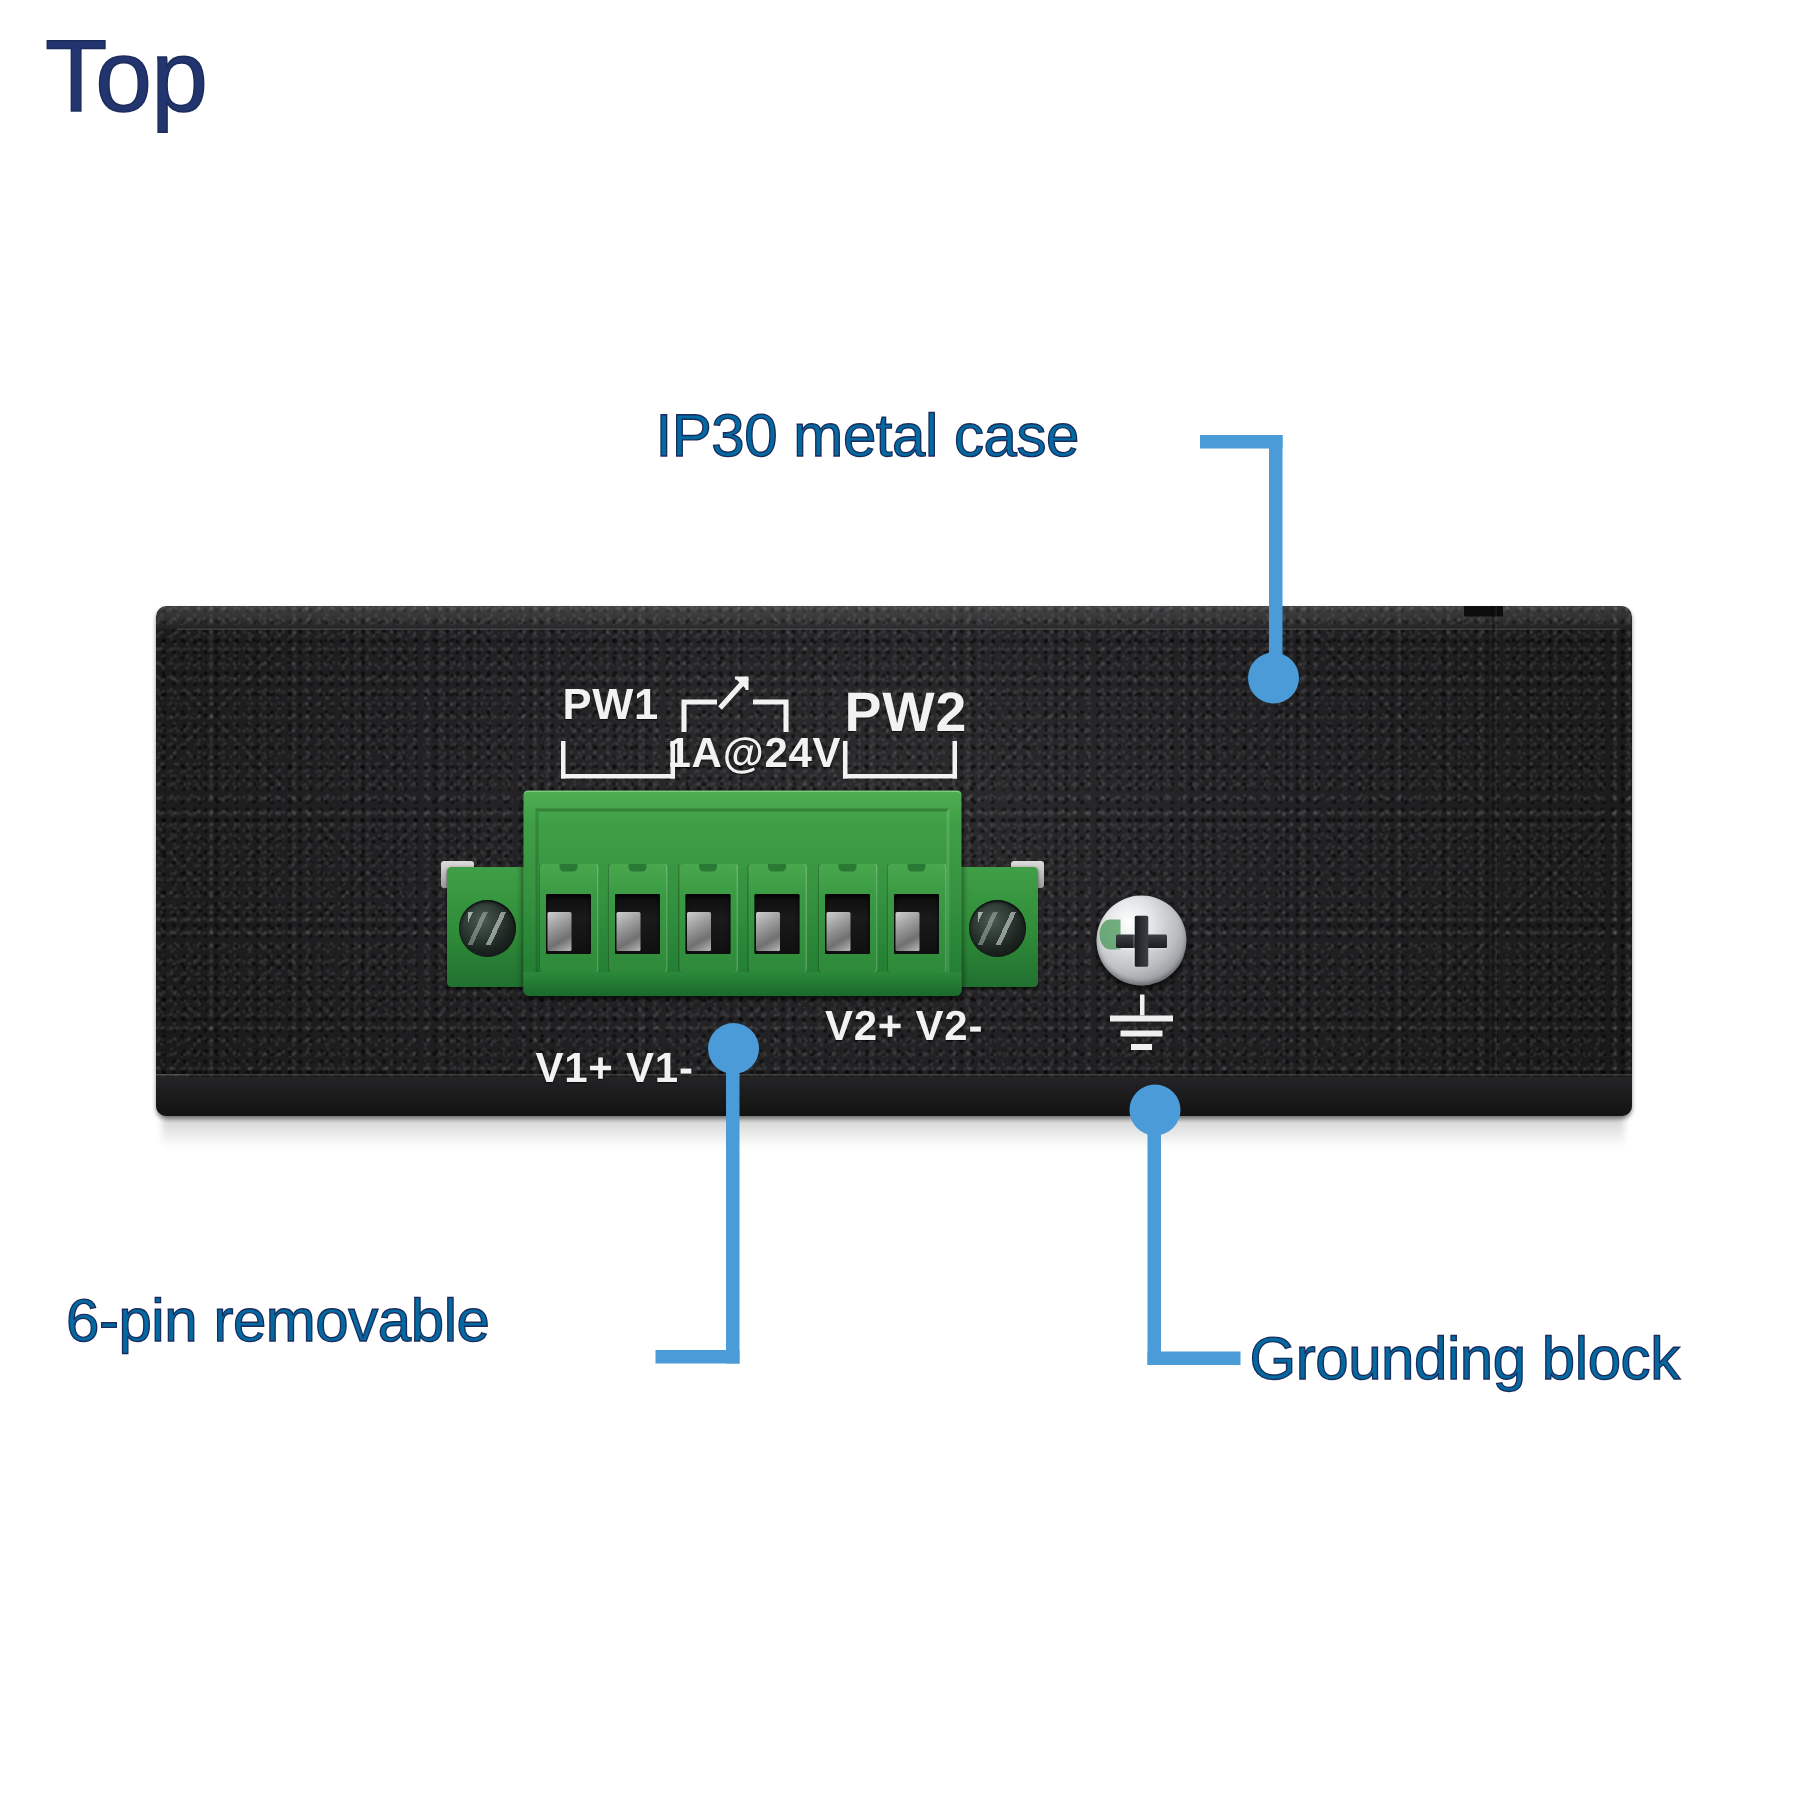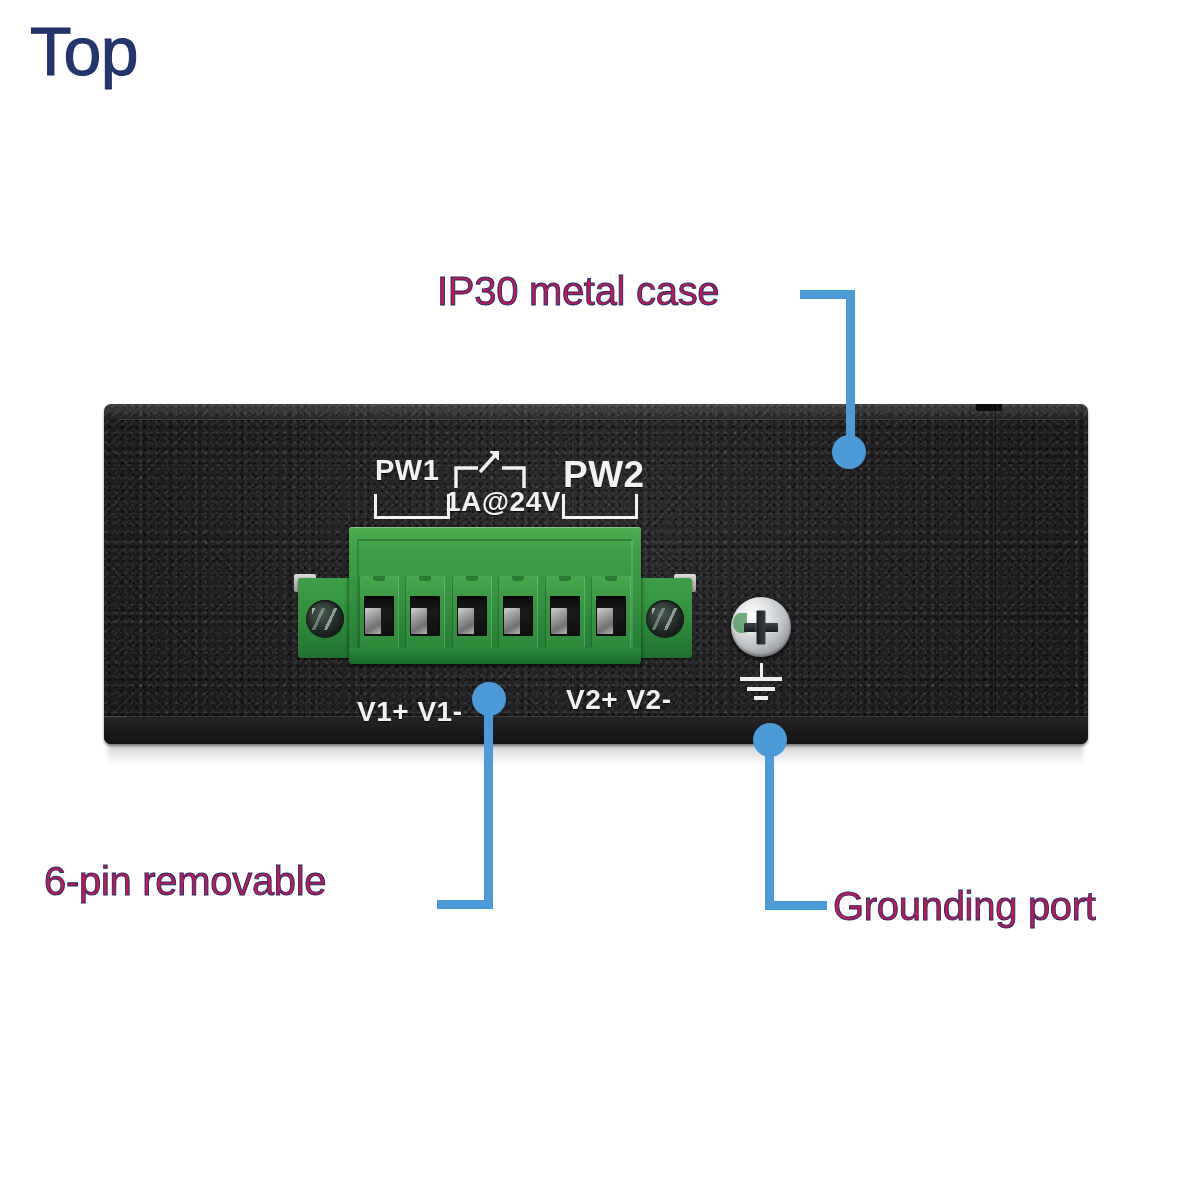--- a/index.html
+++ b/index.html
@@ -25,21 +25,21 @@
     line-height: 1.05;
     font-weight: 400;
     color: #22356e;
     letter-spacing: -0.5px;
     -webkit-text-stroke: 1px #1b2b5c;
   }
 
   
   .callout-label {
     position: absolute;
-    color: #be185d;
+    color: #0369a1;
     font-size: 40px;
     font-weight: 400;
     line-height: 1.22;
     letter-spacing: -0.3px;
     white-space: pre;
     -webkit-text-stroke: 0.9px #1b2b5c;
   }
   #label-ip30   { left: 437px; top: 267px; }
   #label-sixpin { left: 44px;  top: 857px; text-align: left; }
   #label-ground { left: 833px; top: 882px; }
@@ -147,21 +147,21 @@
     color: #f2f2f2;
     font-family: "Liberation Sans", sans-serif;
     font-weight: 700;
     letter-spacing: 0.5px;
     text-shadow: 0 1px 1px rgba(0,0,0,0.7);
   }
   #silk-pw1 { left: 271px; top: 50px; font-size: 29px; }
   #silk-pw2 { left: 459px; top: 50px; font-size: 37px; }
   #silk-amp { left: 341px; top: 82px; font-size: 28px; }
   #silk-v1  { left: 253px; top: 280px; font-size: 28px; margin-top: 12px; }
-  #silk-v2  { left: 446px; top: 280px; font-size: 28px; margin-left: 16px; }
+  #silk-v2  { left: 446px; top: 264px; font-size: 28px; }
 
   
   .bracket {
     position: absolute;
     border: 3px solid #f2f2f2;
     border-top: none;
     height: 22px;
   }
   #bracket-pw1 { left: 270px; top: 90px; width: 70px; }
   #bracket-pw2 { left: 458px; top: 90px; width: 70px; }
@@ -419,16 +419,16 @@
 <div class="callout-label" id="label-ip30">IP30 metal case</div>
 <div class="leader horiz" id="lead-ip30-h"></div>
 <div class="leader vert" id="lead-ip30-v"></div>
 <div class="dot" id="dot-ip30"></div>
 
 <div class="callout-label" id="label-sixpin"><span>6-pin removable</span><br></div>
 <div class="dot" id="dot-sixpin"></div>
 <div class="leader vert" id="lead-6pin-v"></div>
 <div class="leader horiz" id="lead-6pin-h"></div>
 
-<div class="callout-label" id="label-ground">Grounding port</div>
+<div class="callout-label" id="label-ground">Grounding block</div>
 <div class="dot" id="dot-ground"></div>
 <div class="leader vert" id="lead-grnd-v"></div>
 <div class="leader horiz" id="lead-grnd-h"></div>
 
 </body></html>

